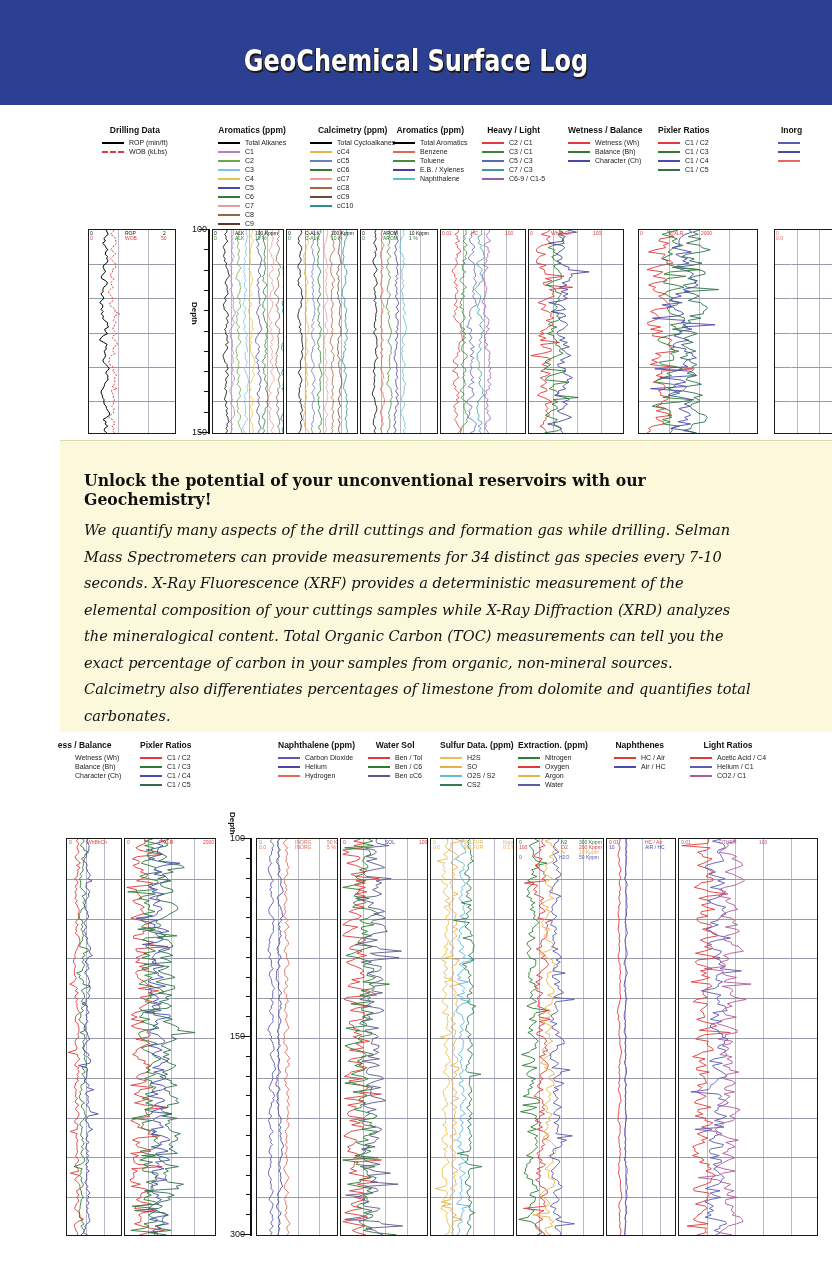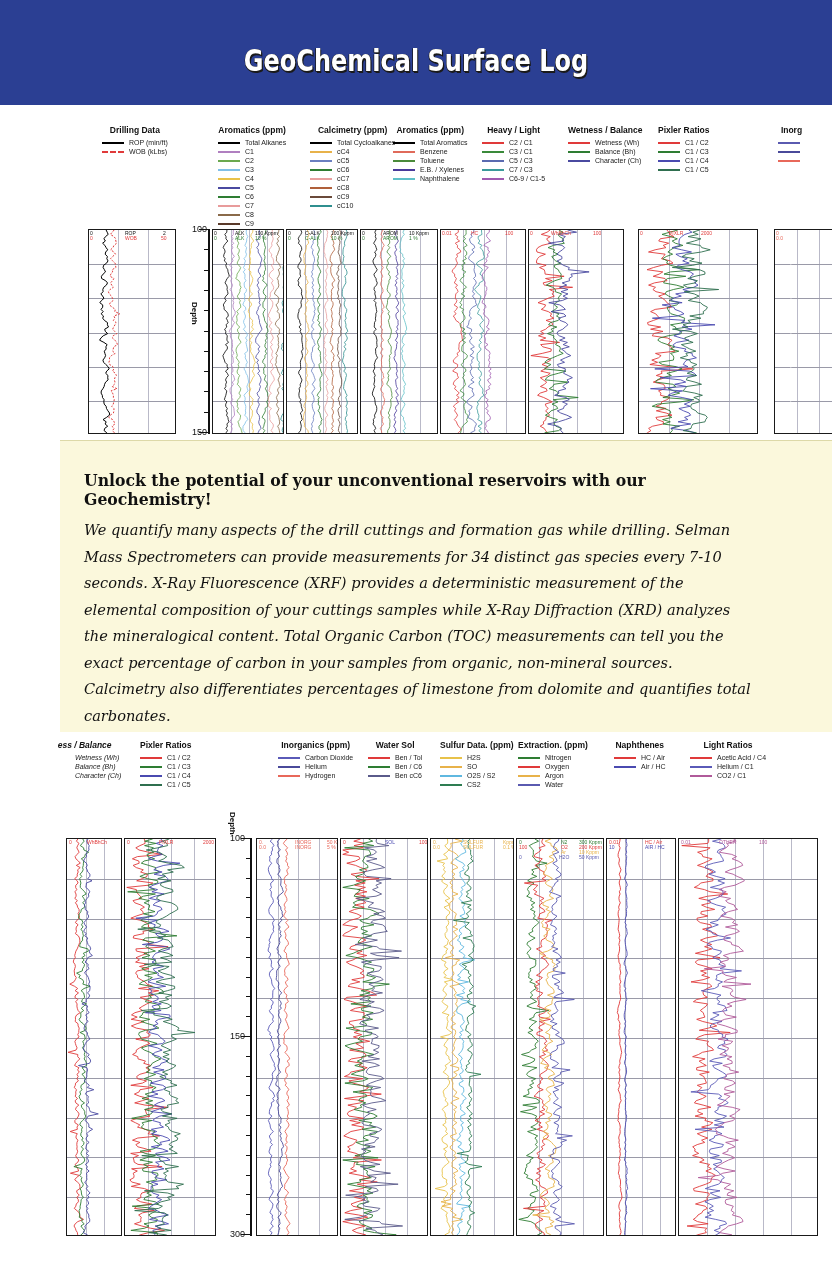--- a/index.html
+++ b/index.html
@@ -449,21 +449,21 @@
     </div>
 </div>
 
 <div class="textblock">
   <div class="tb-head">Unlock the potential of your unconventional reservoirs with our Geochemistry!</div>
   <div class="tb-body">We quantify many aspects of the drill cuttings and formation gas while drilling. Selman Mass Spectrometers can provide measurements for 34 distinct gas species every 7-10 seconds.  X-Ray Fluorescence (XRF) provides a deterministic measurement of the elemental composition of your cuttings samples while X-Ray Diffraction (XRD) analyzes the mineralogical content.  Total Organic Carbon (TOC) measurements can tell you the exact percentage of carbon in your samples from organic, non-mineral sources.  Calcimetry also differentiates percentages of limestone from dolomite and quantifies total carbonates.</div>
 </div>
 
 <div class="panel" id="bottom-panel" style="left:0;top:732px;width:832px;height:550px;">
   <div id="bot-legends">
-      <div class="legend-group" style="left: 48px; top: 8px; font-style: italic;">
+      <div class="legend-group" style="left: 48px; top: 8px;">
         <div class="legend-title">ess / Balance</div>
         <div class="legend-item">
           <span class="legend-swatch" style="border-top-color: rgb(224, 58, 58); visibility: hidden;"></span>
           <span class="legend-label">Wetness (Wh)</span>
         </div>
         <div class="legend-item">
           <span class="legend-swatch" style="border-top-color: rgb(46, 125, 50); visibility: hidden;"></span>
           <span class="legend-label">Balance (Bh)</span>
         </div>
         <div class="legend-item">
@@ -484,21 +484,21 @@
         <div class="legend-item">
           <span class="legend-swatch" style="border-top-color: rgb(74, 74, 176);"></span>
           <span class="legend-label">C1 / C4</span>
         </div>
         <div class="legend-item">
           <span class="legend-swatch" style="border-top-color: rgb(47, 111, 79);"></span>
           <span class="legend-label">C1 / C5</span>
         </div>
       </div>
       <div class="legend-group" style="left: 278px; top: 8px;">
-        <div class="legend-title">Inorganics (ppm)</div>
+        <div class="legend-title">Naphthalene (ppm)</div>
         <div class="legend-item">
           <span class="legend-swatch" style="border-top-color: rgb(90, 90, 184);"></span>
           <span class="legend-label">Carbon Dioxide</span>
         </div>
         <div class="legend-item">
           <span class="legend-swatch" style="border-top-color: rgb(74, 74, 154);"></span>
           <span class="legend-label">Helium</span>
         </div>
         <div class="legend-item">
           <span class="legend-swatch" style="border-top-color: rgb(232, 104, 90);"></span>

